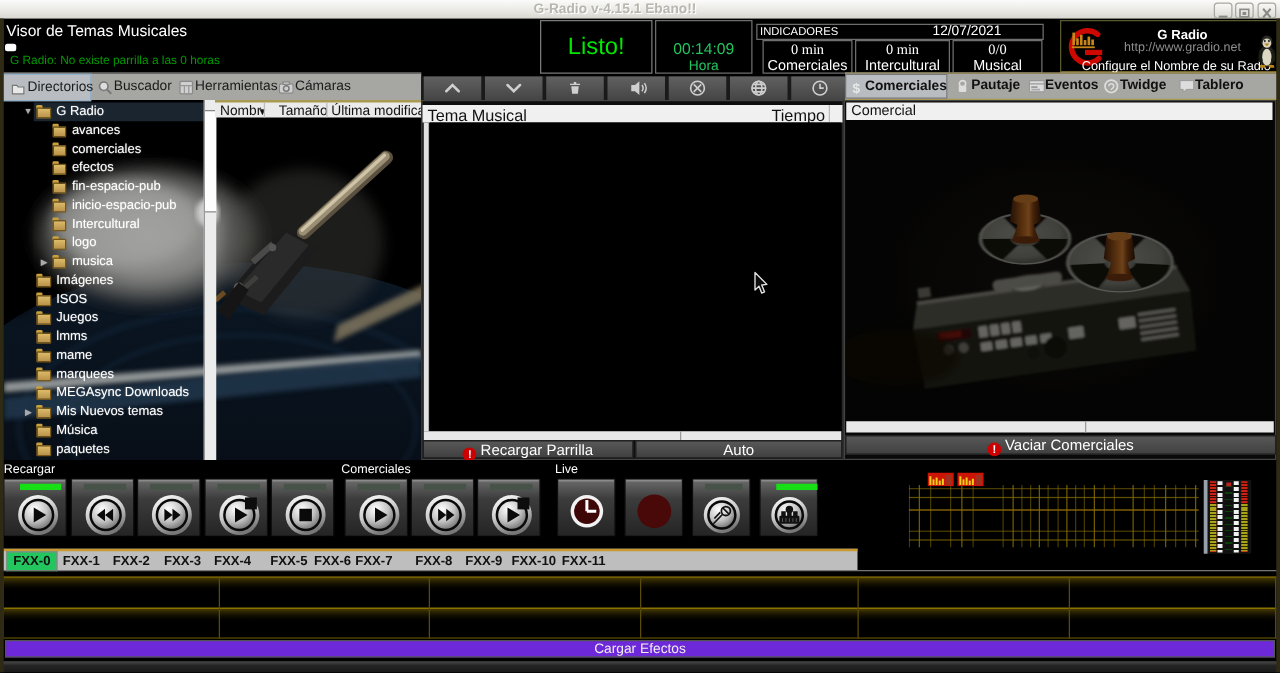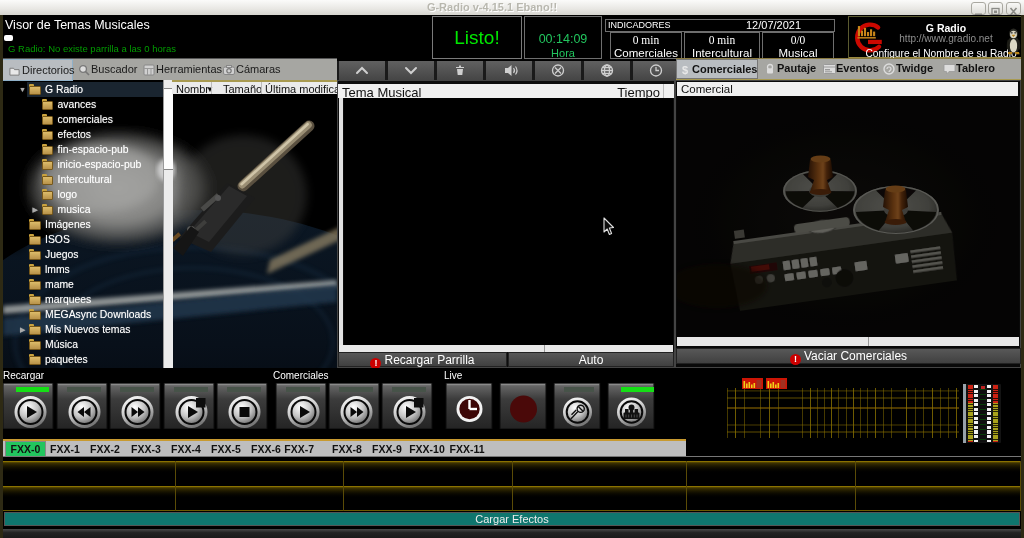--- a/index.html
+++ b/index.html
@@ -82,21 +82,21 @@
   #rhscroll{left:677px;top:257px;width:342px;height:9px;background:#e8e8e8;}
   #btnvaciar{left:676px;top:268px;width:345px;height:16px;}
   
   #bottom{left:0;top:368px;width:1024px;height:170px;background:#000;}
   .glabel{position:absolute;top:2px;color:#fff;font-size:10px;}
   
   #fxxbar{left:2px;top:71px;width:684px;height:17px;background:#bebebe;border-top:2px solid #c89a30;box-sizing:border-box;}
   .fxx{position:absolute;top:1px;height:15px;color:#111;font-size:10.5px;font-weight:bold;text-align:center;}
   
   #egrid{left:2px;top:93px;width:1020px;height:50px;}
-  #cargar{left:4px;top:144px;width:1016px;height:14px;background:#0f766e;border:1px solid #555;
+  #cargar{left:4px;top:144px;width:1016px;height:14px;background:#6d28d9;border:1px solid #555;
     color:#eee;font-size:11px;text-align:center;line-height:13px;box-sizing:border-box;}
   #vu{left:963px;top:16px;width:38px;height:59px;background:#131313;border-radius:1px;}
   .vucol{top:1px;height:57px;}
   #botbar{left:0;top:161px;width:1024px;height:9px;background:linear-gradient(#4a4a4a,#232323 40%,#1a1a1a);}
 </style></head>
 <body>
   <div class="abs" id="titlebar">
     <div class="abs" id="titletext">G-Radio v-4.15.1 Ebano!!</div>
   </div>
   <div class="abs winbtn" style="left:971px;"><svg width="13" height="11" viewBox="0 0 13 11">
@@ -650,21 +650,21 @@
             <path d="M-5.5 2.5 v3 M-2.8 2.5 v3 M0 2.5 v3 M2.8 2.5 v3 M5.5 2.5 v3"></path>
           </g>
         </g>
       </svg></div>
     <div class="abs" id="fxxbar">
       <div class="fxx" style="left:3px;width:41px;top:0;height:16px;background:#22c55e;border:1px solid #888;border-bottom:none;box-sizing:border-box;line-height:15px;">FXX-0</div>
       <div class="fxx" style="left:43px;width:40px;line-height:15px;">FXX-1</div>
       <div class="fxx" style="left:83px;width:40px;line-height:15px;">FXX-2</div>
       <div class="fxx" style="left:124px;width:40px;line-height:15px;">FXX-3</div>
       <div class="fxx" style="left:164px;width:40px;line-height:15px;">FXX-4</div>
-      <div class="fxx" style="left:204px;width:40px;line-height:15px;">FXX-5</div>
+      <div class="fxx" style="left:204px;width:40px;line-height:15px;text-align:right;">FXX-5</div>
       <div class="fxx" style="left:244px;width:40px;line-height:15px;">FXX-6</div>
       <div class="fxx" style="left:272px;width:40px;line-height:15px;text-align:right;">FXX-7</div>
       <div class="fxx" style="left:325px;width:40px;line-height:15px;">FXX-8</div>
       <div class="fxx" style="left:365px;width:40px;line-height:15px;">FXX-9</div>
       <div class="fxx" style="left:405px;width:40px;line-height:15px;">FXX-10</div>
       <div class="fxx" style="left:445px;width:40px;line-height:15px;">FXX-11</div>
     </div>
     <div class="abs" style="left:2px;top:88px;width:1020px;height:1px;background:#777;"></div>
     <div class="abs" id="egrid"><svg width="1020" height="50" viewBox="0 0 1020 50">
         <defs>

